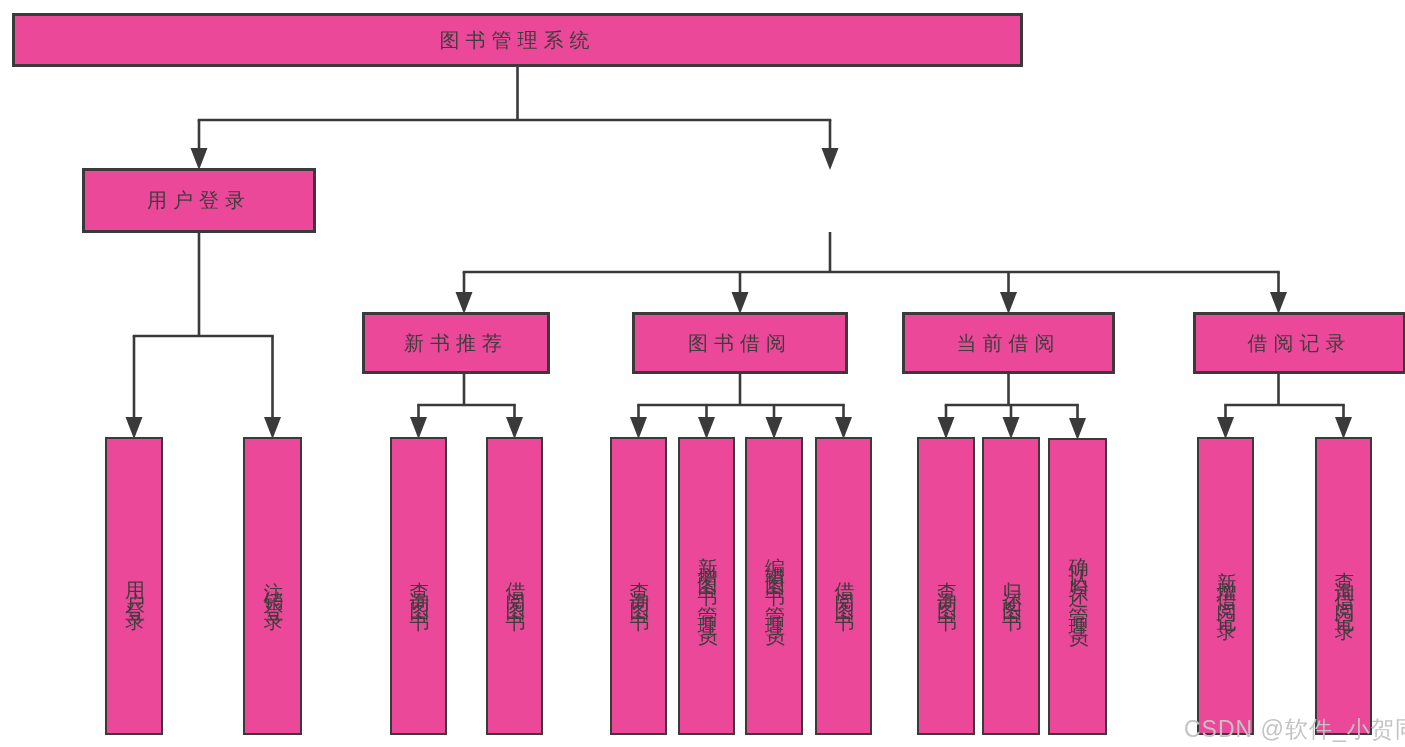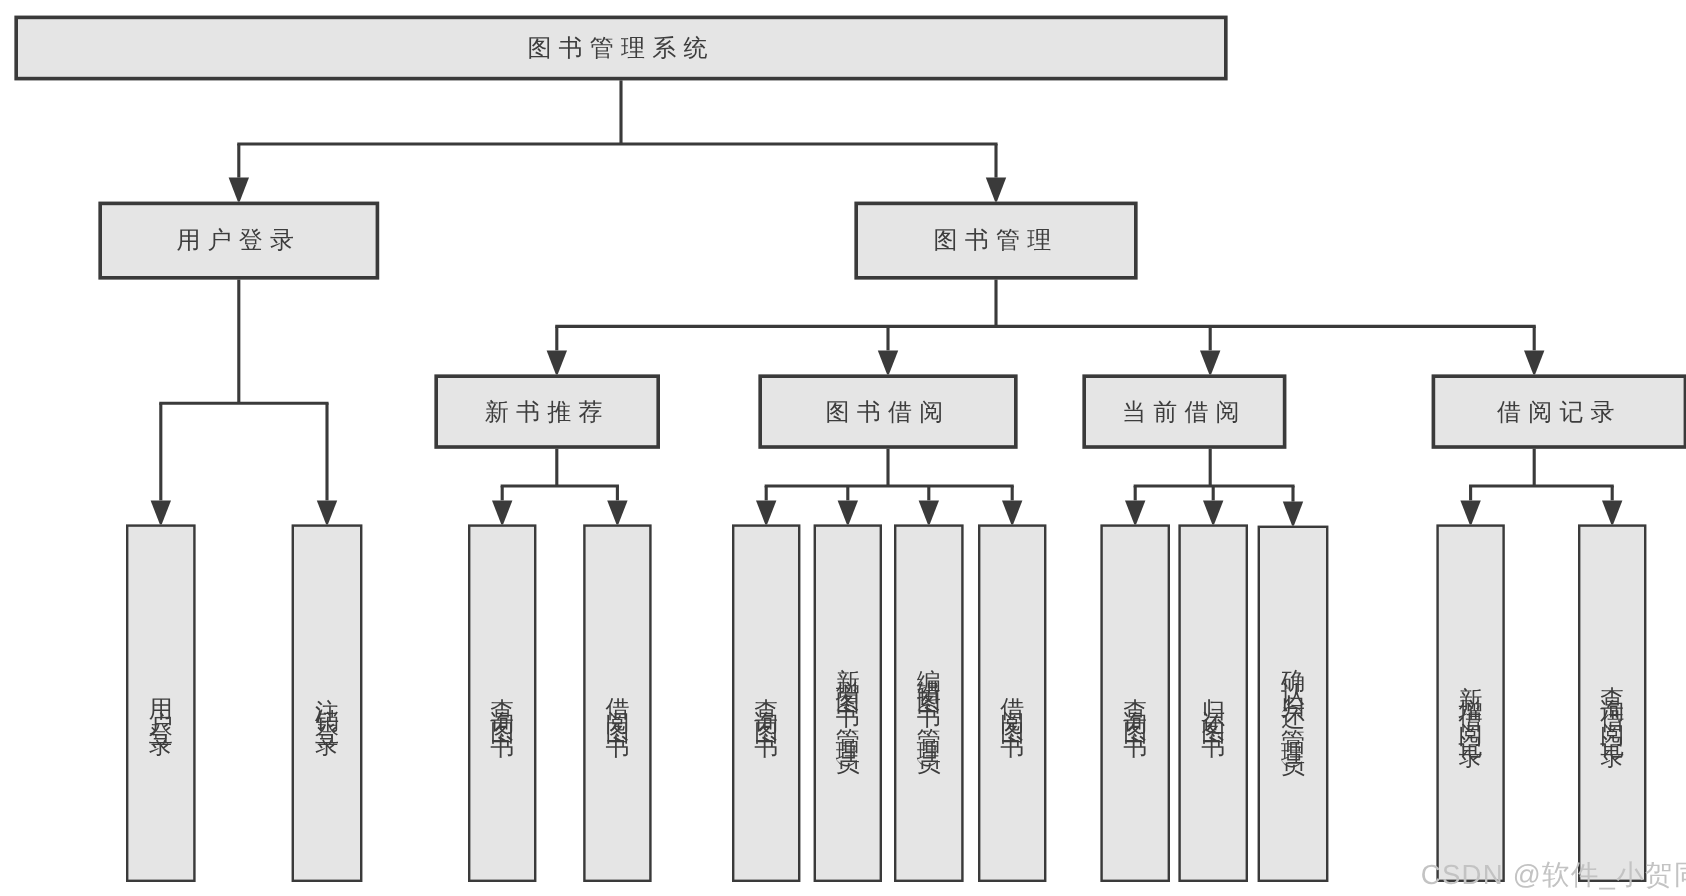--- a/index.html
+++ b/index.html
@@ -20,25 +20,26 @@
   .node-layer {
     position: absolute;
     left: 0; top: 0;
     width: 1405px; height: 747px;
     z-index: 2;
   }
   .node {
     position: absolute;
     box-sizing: border-box;
     border: 3px solid var(--line, #3a3a3a);
-    background: #e5e5e5;
+    background: #ec4899;
     display: flex;
     align-items: center;
     justify-content: center;
     color: var(--text, #3d3d3d);
+    font-family: Liberation Mono, monospace;
   }
   .node.vertical { border-width: 2.5px; }
   .node-label {
     font-size: 20px;
     letter-spacing: 6px;
     white-space: nowrap;
     color: var(--text, #3d3d3d);
   }
   .node.vertical .node-label {
     writing-mode: vertical-rl;
@@ -114,30 +115,27 @@
       <line x1="1343.5" y1="405" x2="1343.5" y2="417" stroke="#3a3a3a" stroke-width="2.6"></line>
       <polygon points="1335,417 1352,417 1343.5,439" fill="#3a3a3a"></polygon>
     </svg>
   <div class="node-layer">
       <div class="node" style="left: 12px; top: 13px; width: 1011px; height: 54px;">
         <span class="node-label">图书管理系统</span>
       </div>
       <div class="node" style="left: 82px; top: 168px; width: 234px; height: 65px;">
         <span class="node-label">用户登录</span>
       </div>
-      <div class="node" style="left: 712px; top: 168px; width: 236px; height: 65px;">
-        <span class="node-label">图书管理</span>
-      </div>
       <div class="node" style="left: 362px; top: 312px; width: 188px; height: 62px;">
         <span class="node-label">新书推荐</span>
       </div>
       <div class="node" style="left: 632px; top: 312px; width: 216px; height: 62px; justify-content: center;">
         <span class="node-label">图书借阅</span>
       </div>
-      <div class="node" style="left: 902px; top: 312px; width: 170px; height: 62px;">
+      <div class="node" style="left: 902px; top: 312px; width: 213px; height: 62px;">
         <span class="node-label">当前借阅</span>
       </div>
       <div class="node" style="left: 1172px; top: 312px; width: 213px; height: 62px; margin-left: 21px;">
         <span class="node-label">借阅记录</span>
       </div>
       <div class="node vertical" style="left: 105px; top: 437px; width: 58px; height: 298px;">
         <span class="node-label">用户登录</span>
       </div>
       <div class="node vertical" style="left: 243px; top: 437px; width: 59px; height: 298px;">
         <span class="node-label">注销登录</span>

